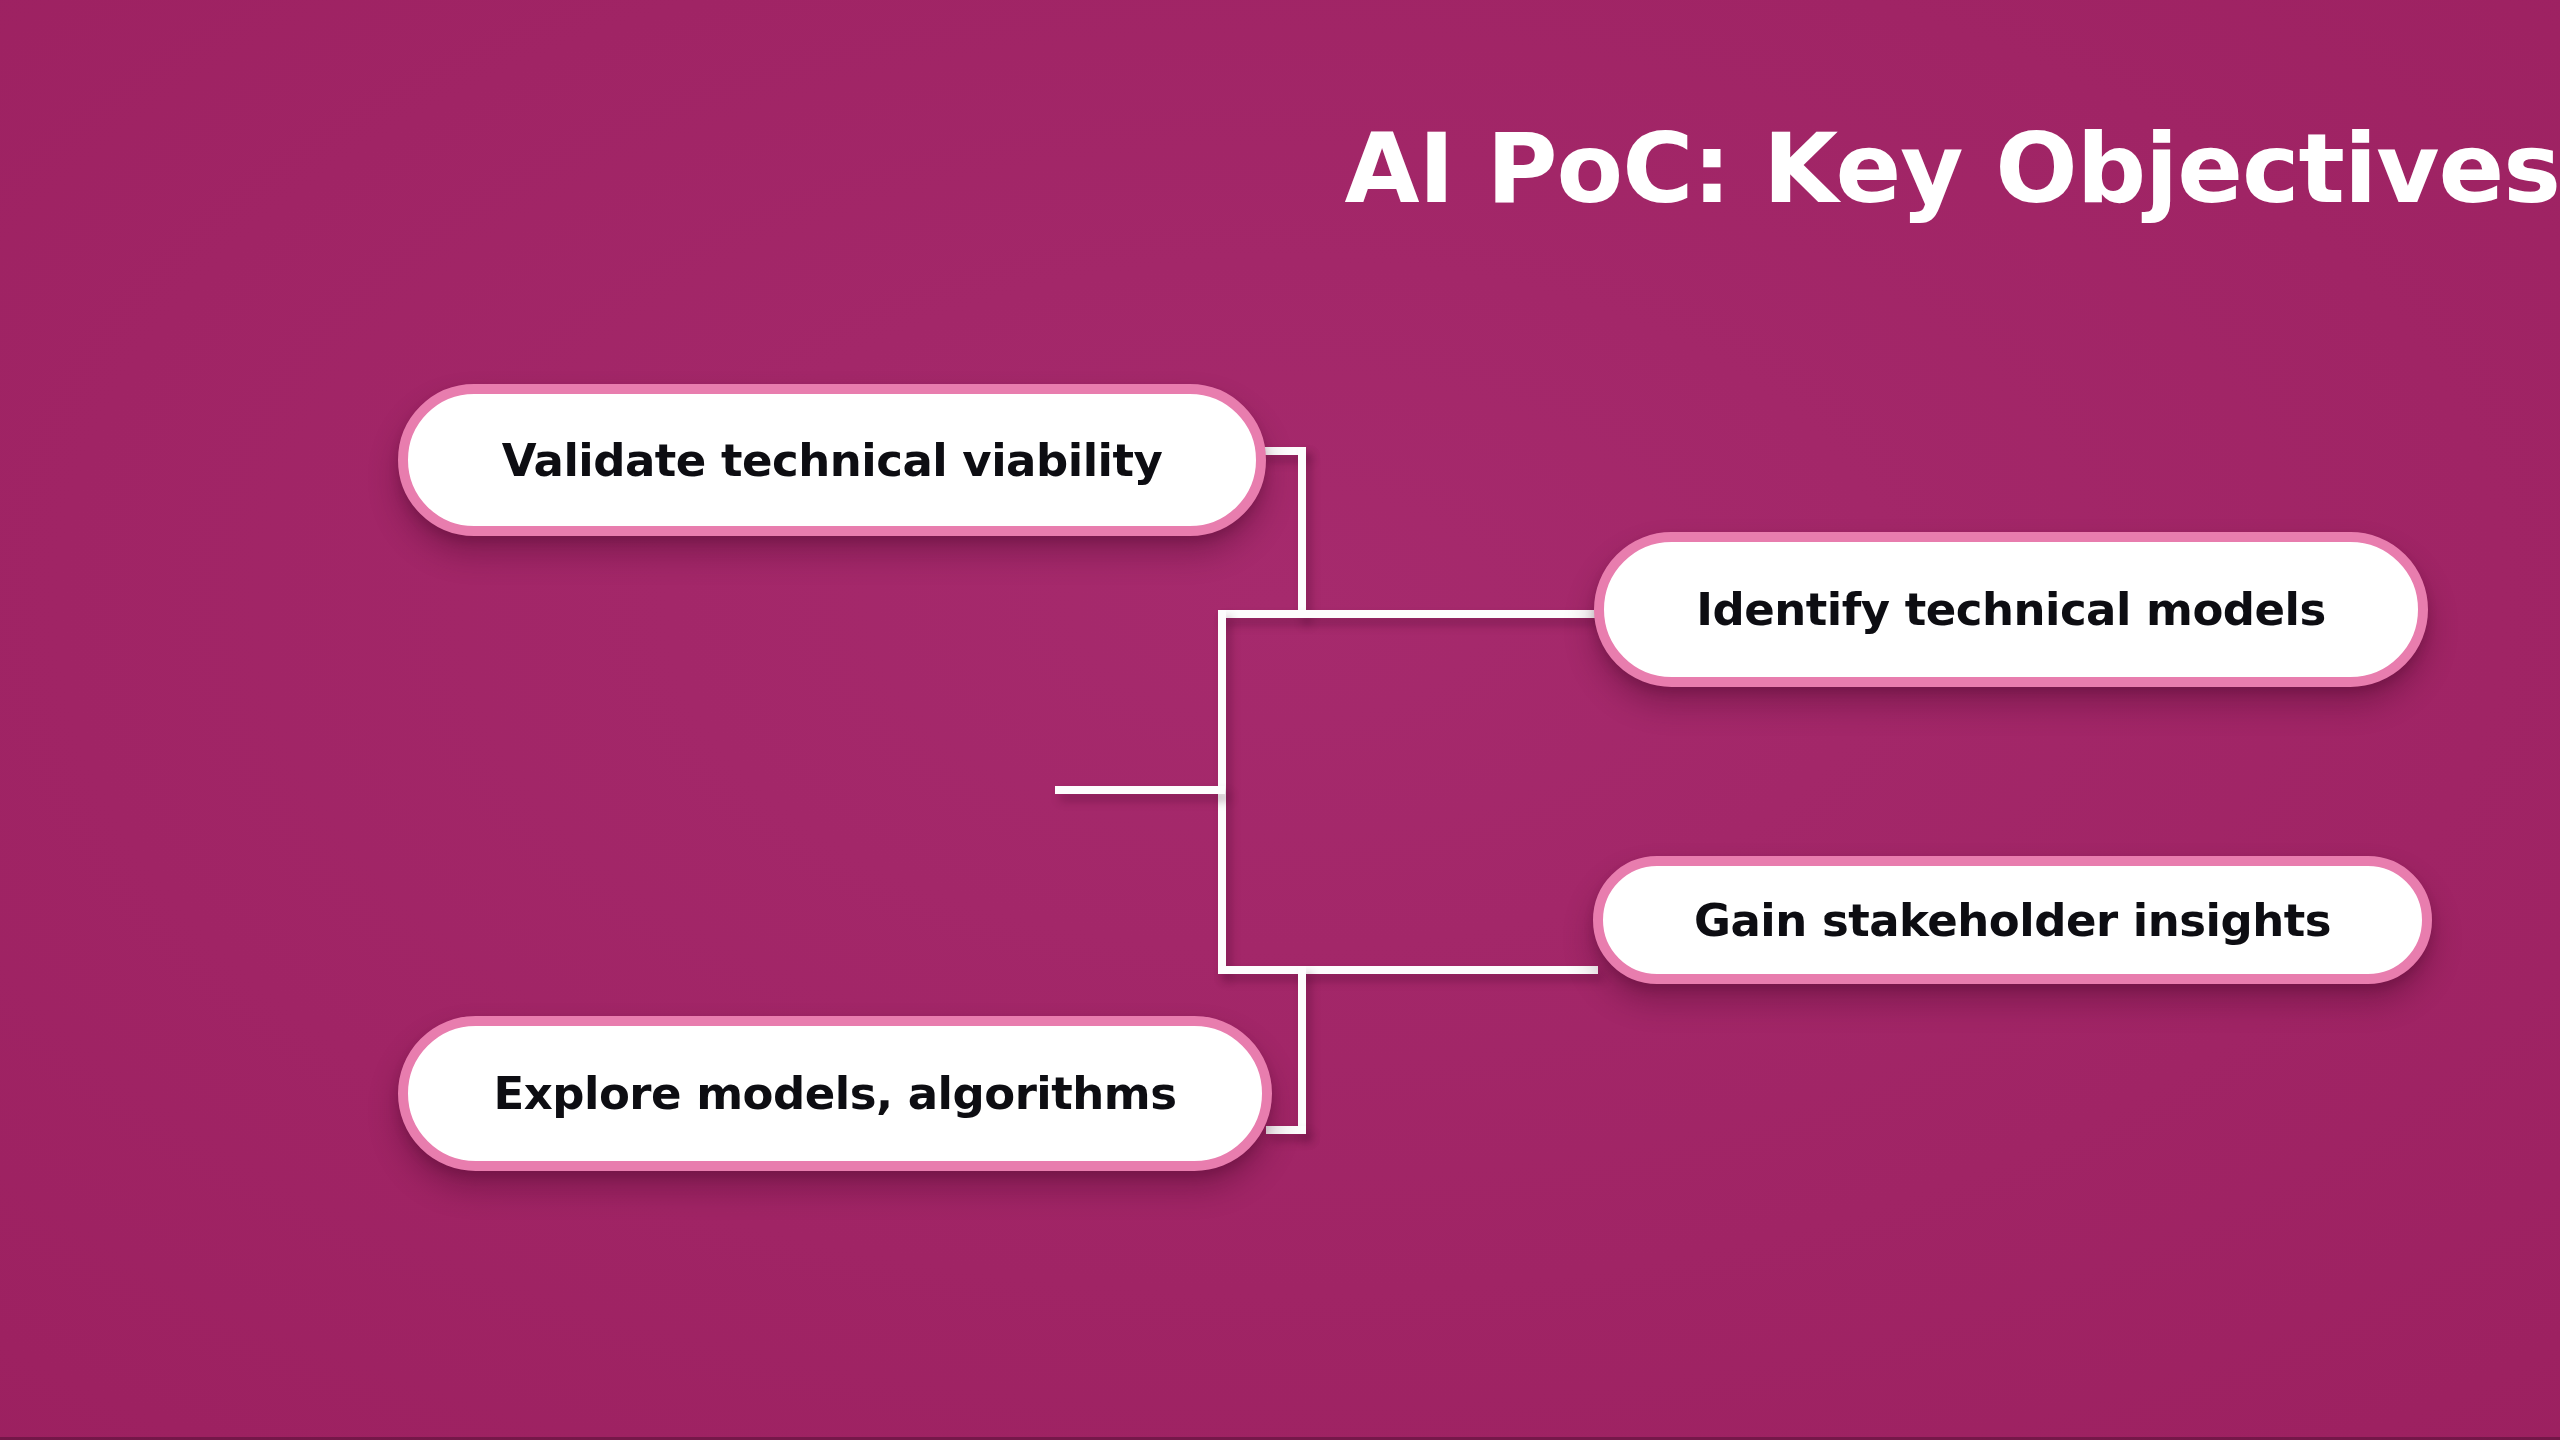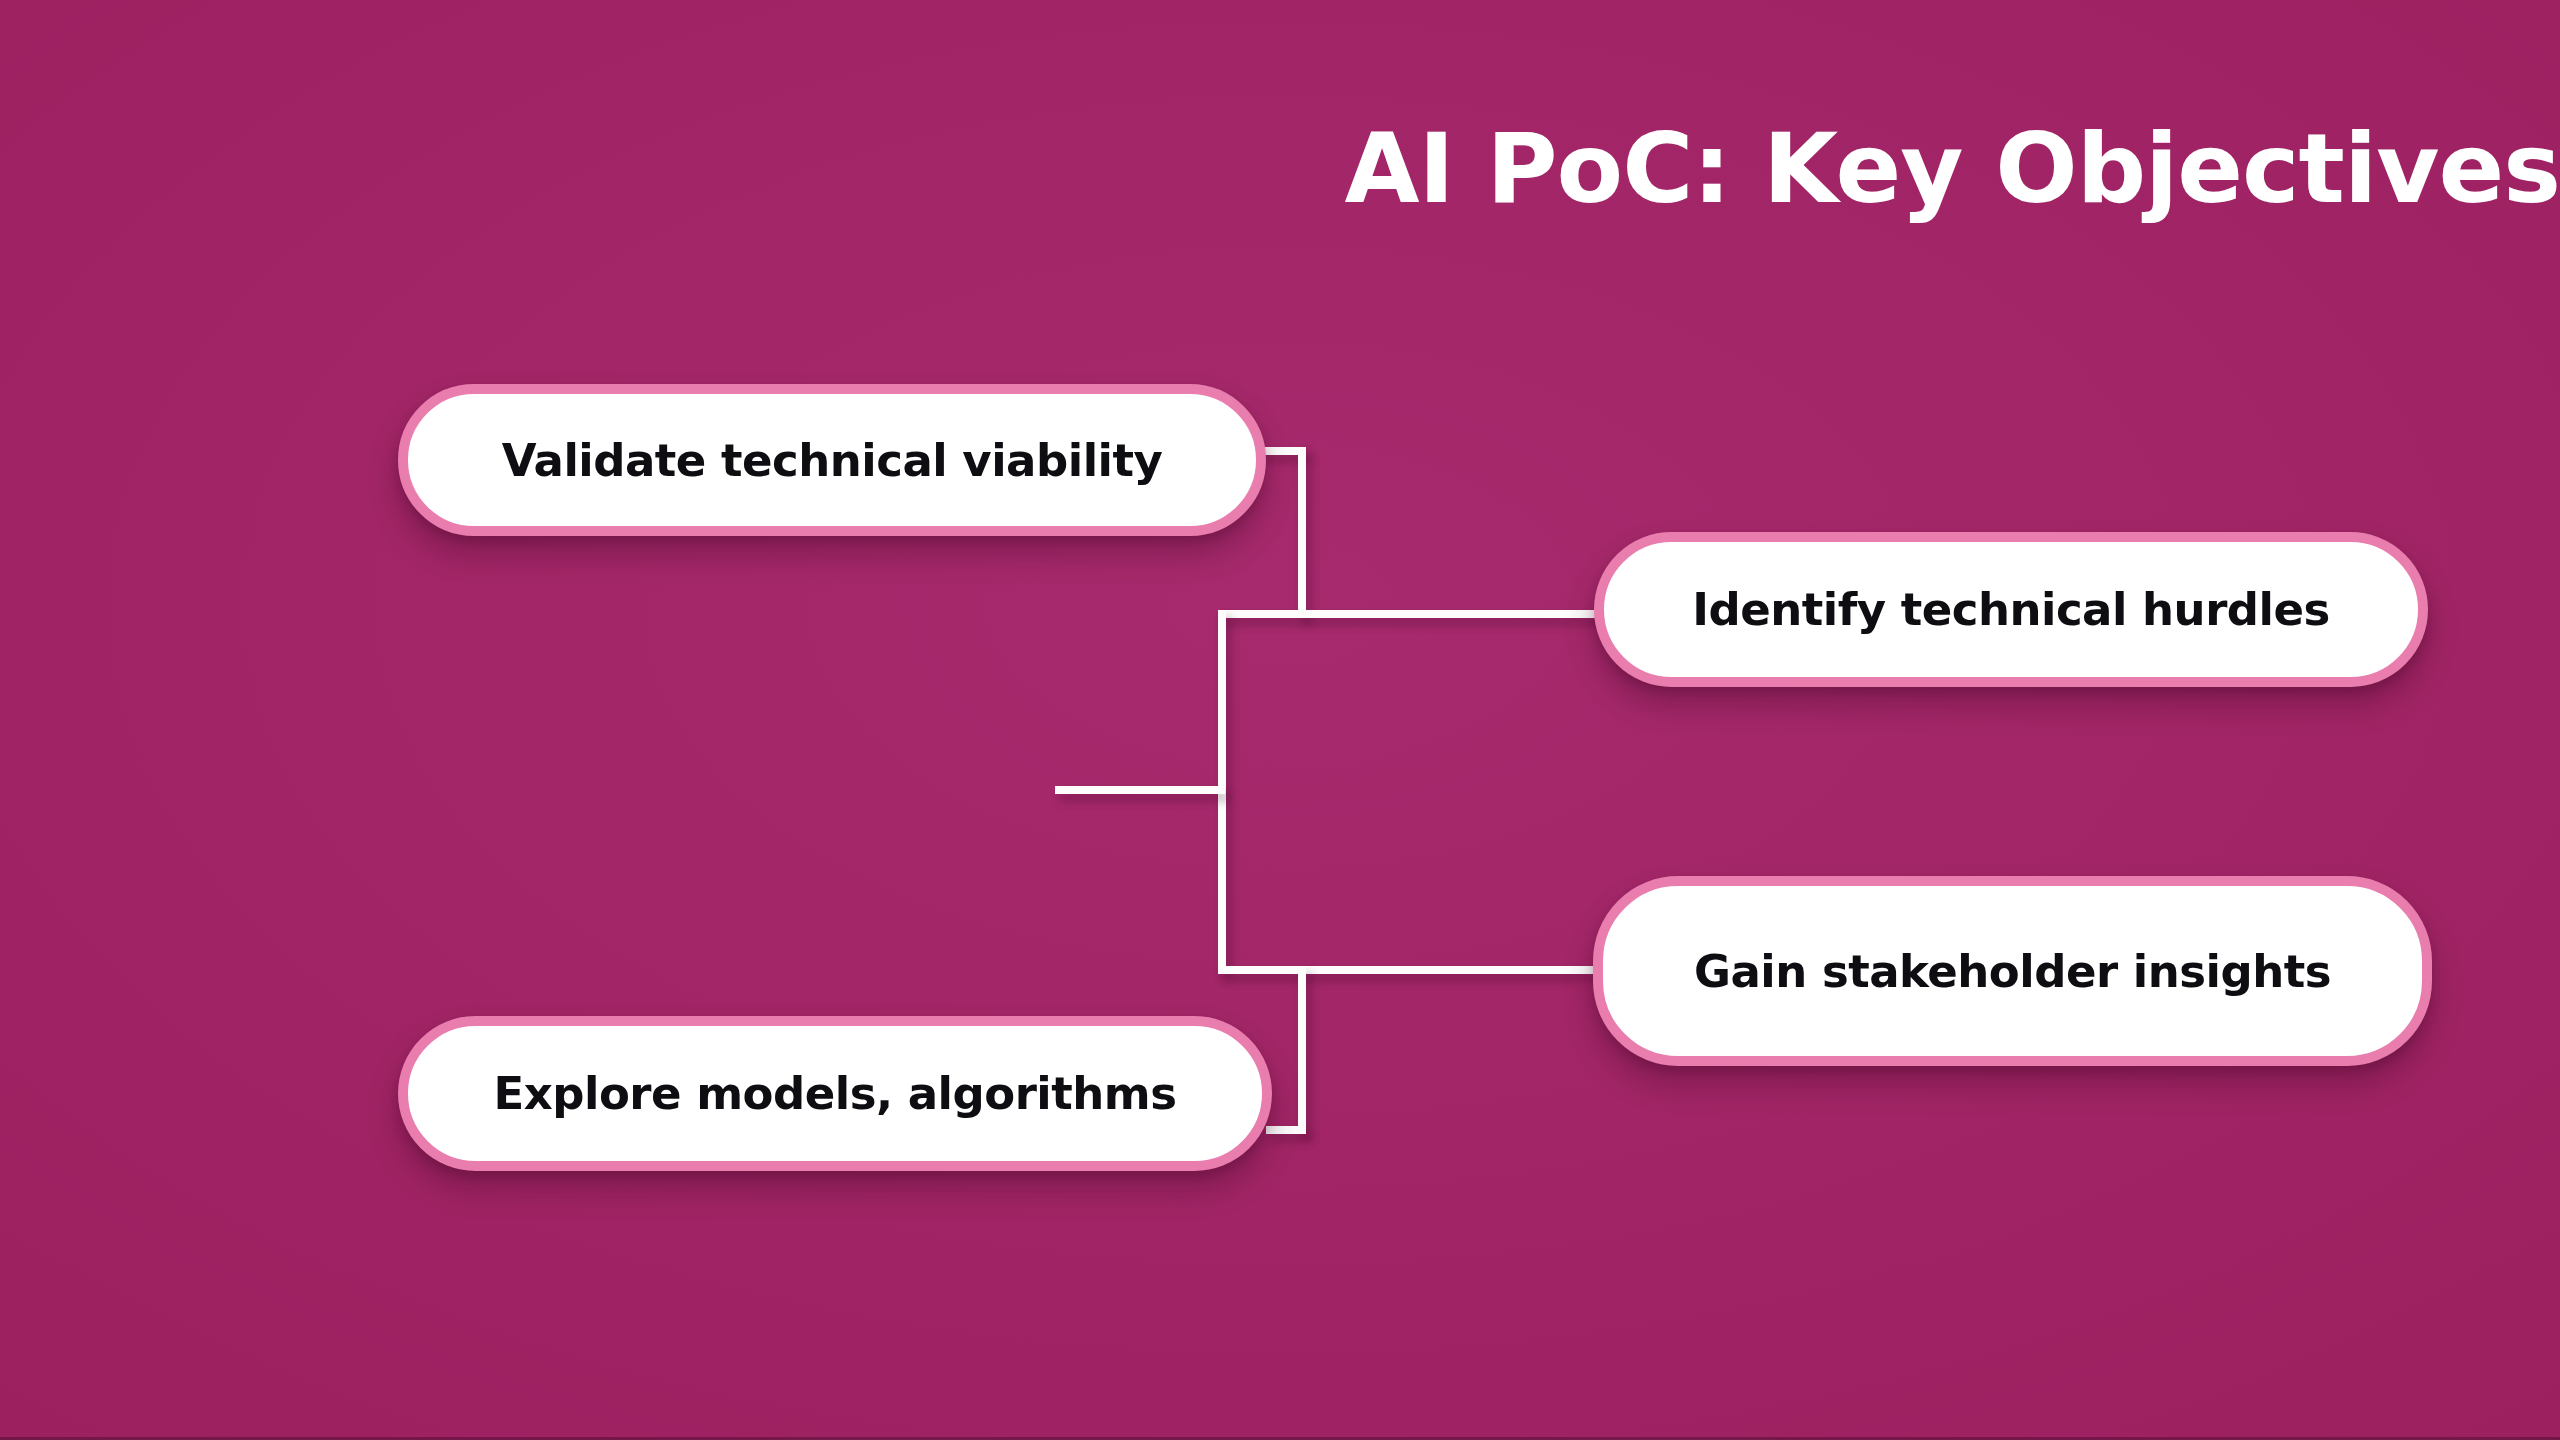--- a/index.html
+++ b/index.html
@@ -60,21 +60,21 @@
     font-size: 45px;
     font-weight: 700;
     letter-spacing: -0.5px;
     color: var(--node-text, #0d0d12);
     white-space: nowrap;
   }
   .node-validate { left: 398px;  top: 384px; width: 868px; height: 152px; }
   .node-assess   { left: 398px;  top: 712px; width: 662px; height: 154px; }
   .node-explore  { left: 398px;  top: 1016px; width: 874px; height: 155px; }
   .node-identify { left: 1594px; top: 532px; width: 834px; height: 155px; }
-  .node-gain     { left: 1593px; top: 876px; width: 839px; height: 190px; }
+  .node-gain     { left: 1593px; top: 856px; width: 839px; height: 128px; }
   .bottom-edge {
     position: absolute;
     left: 0;
     bottom: 0;
     width: 100%;
     height: 3px;
     background: rgba(40, 5, 30, 0.35);
   }
 </style>
 </head>
@@ -96,21 +96,21 @@
   <div class="node node-validate">
     <span class="node-label">Validate technical viability</span>
   </div>
 
 
   <div class="node node-explore">
     <span class="node-label">Explore models, algorithms</span>
   </div>
 
   <div class="node node-identify">
-    <span class="node-label">Identify technical hurdles</span>
+    <span class="node-label">Identify technical models</span>
   </div>
 
   <div class="node node-gain">
     <span class="node-label">Gain stakeholder insights</span>
   </div>
 
   <div class="bottom-edge"></div>
 
 </div>
 

